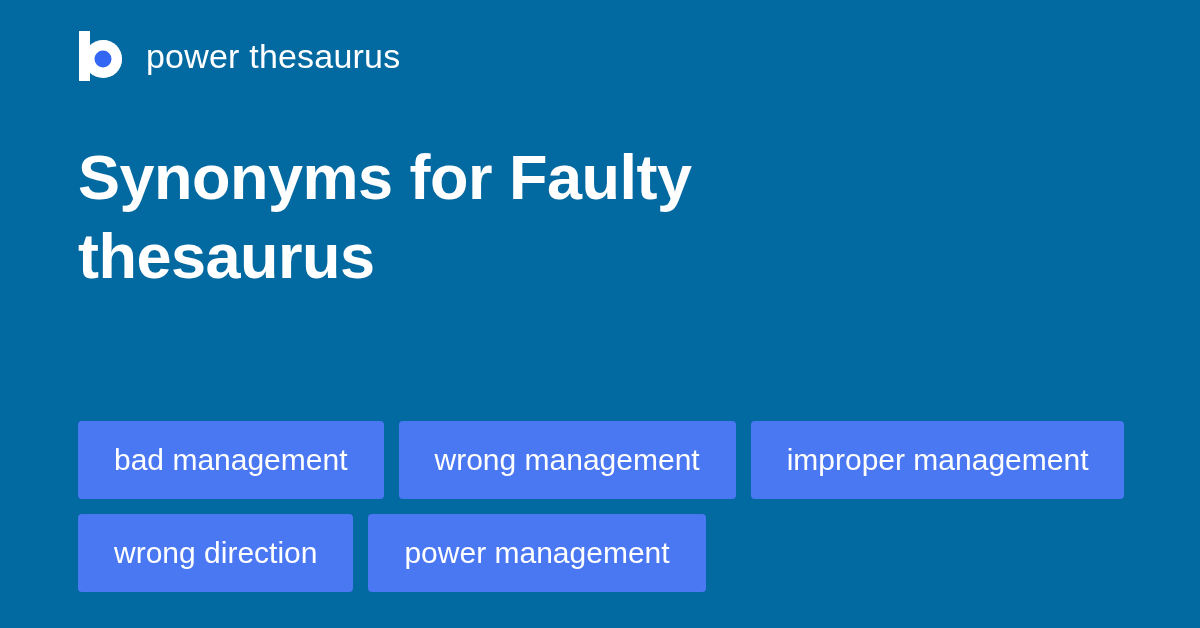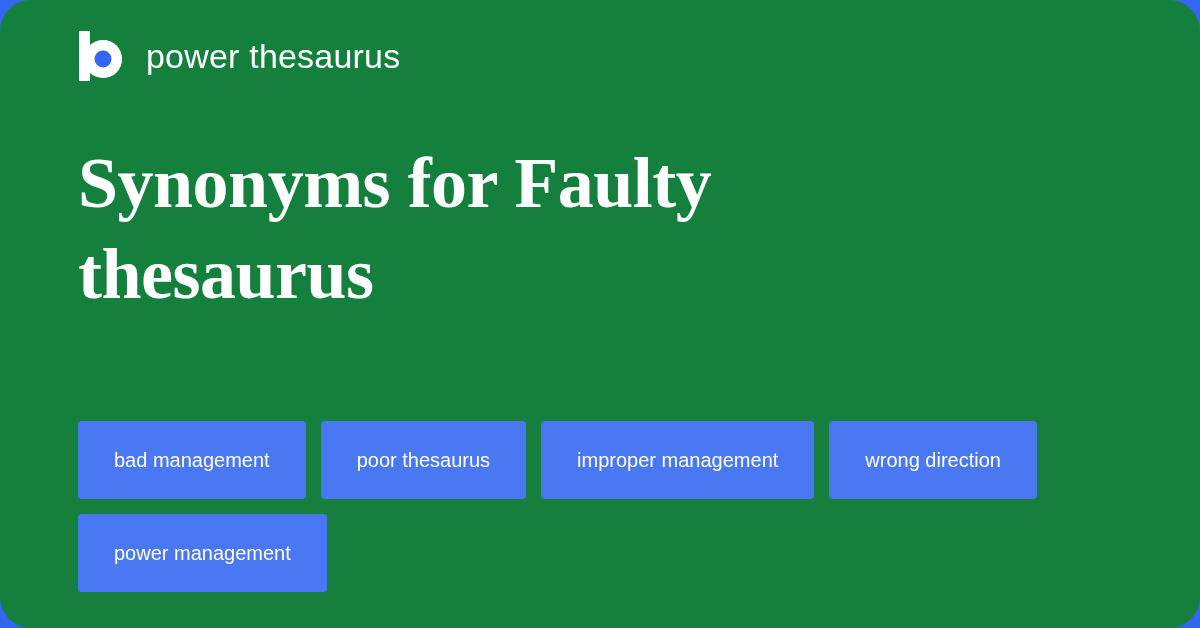--- a/index.html
+++ b/index.html
@@ -13,23 +13,22 @@
     height: 628px;
     overflow: hidden;
     font-family: "Liberation Sans", sans-serif;
     background: #3366f2;
   }
 
   .page {
     position: relative;
     width: 1200px;
     height: 628px;
-    background: #15803d;
+    background: #0369a1;
     box-sizing: border-box;
-    border-radius: 31px;
   }
 
   
   .brand {
     position: absolute;
     left: 78px;
     top: 28px;
     display: flex;
     align-items: center;
     gap: 22px;
@@ -52,26 +51,25 @@
     line-height: 1;
   }
 
   
   .headline {
     position: absolute;
     left: 78px;
     top: 138px;
     width: 1040px;
     margin: 0;
-    font-size: 72px;
+    font-size: 63px;
     font-weight: 700;
     line-height: 1.26;
     letter-spacing: -0.5px;
     color: #ffffff;
-    font-family: Liberation Serif, serif;
   }
 
   .headline-line {
     display: block;
     white-space: nowrap;
   }
 
   
   .chip-area {
     position: absolute;
@@ -80,21 +78,21 @@
     width: 1060px;
     display: flex;
     flex-wrap: wrap;
     gap: 15px;
   }
 
   .chip {
     background: #4a77f2;
     border-radius: 4px;
     color: #ffffff;
-    font-size: 20px;
+    font-size: 30px;
     font-weight: 400;
     line-height: 1;
     height: 78px;
     display: flex;
     align-items: center;
     justify-content: center;
     padding: 0 36px;
     box-sizing: border-box;
     white-space: nowrap;
     cursor: pointer;
@@ -126,19 +124,19 @@
     <span class="brand-name">power thesaurus</span>
   </div>
 
   <h1 class="headline">
     <span class="headline-line">Synonyms for Faulty</span>
     <span class="headline-line">thesaurus</span>
   </h1>
 
   <div class="chip-area">
     <div class="chip">bad management</div>
-    <div class="chip">poor thesaurus</div>
+    <div class="chip">wrong management</div>
     <div class="chip">improper management</div>
     <div class="chip">wrong direction</div>
     <div class="chip">power management</div>
   </div>
 
 </div>
 
 </body></html>

